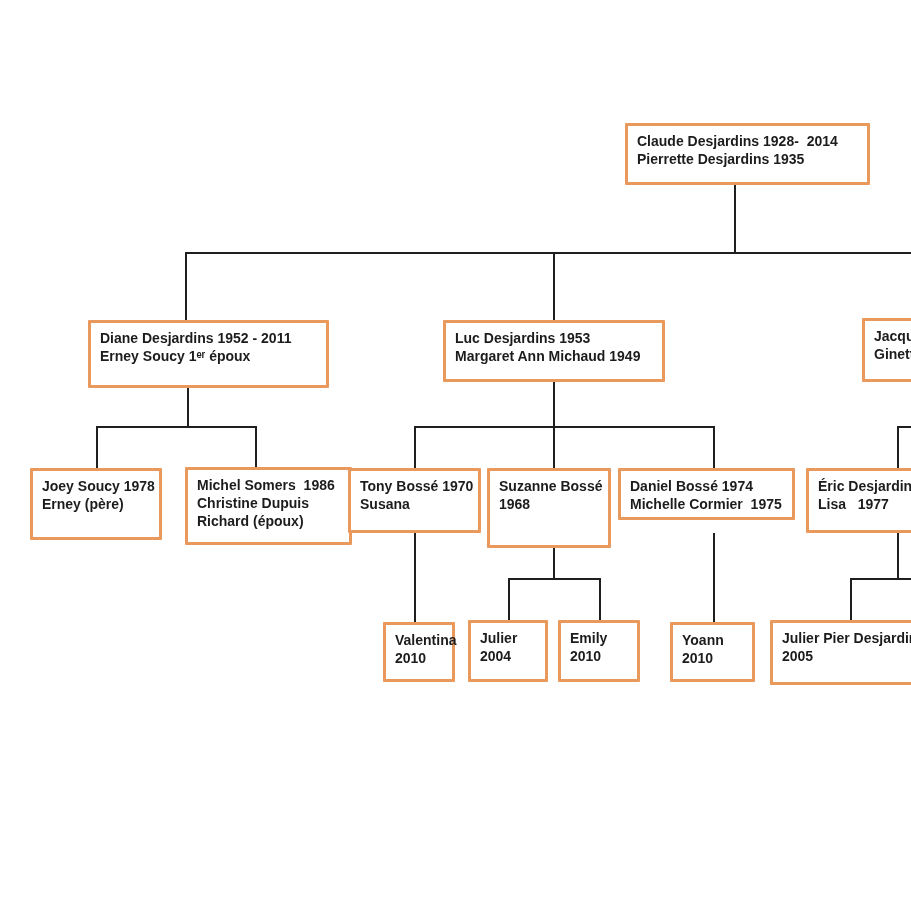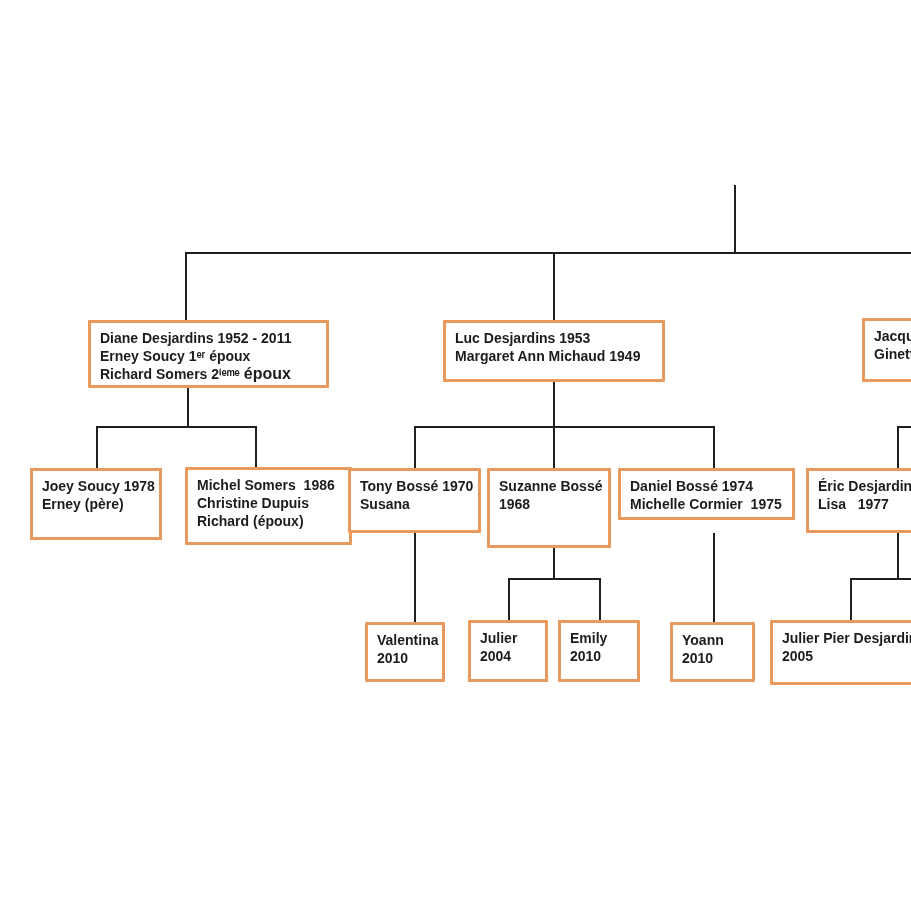--- a/index.html
+++ b/index.html
@@ -53,25 +53,28 @@
   <div class="line v" style="left:414px;top:533px;height:89px"></div>
   <div class="line v" style="left:553px;top:533px;height:47px"></div>
   <div class="line h" style="left:508px;top:578px;width:93px"></div>
   <div class="line v" style="left:508px;top:578px;height:42px"></div>
   <div class="line v" style="left:599px;top:578px;height:42px"></div>
   <div class="line v" style="left:713px;top:533px;height:89px"></div>
   <div class="line v" style="left:897px;top:533px;height:47px"></div>
   <div class="line h" style="left:850px;top:578px;width:61px"></div>
   <div class="line v" style="left:850px;top:578px;height:42px"></div>
 
+  <div class="node" style="left:625px;top:123px;width:245px;height:62px">
+    <div class="nl">Claude Desjardins 1928-  2014</div>
+    <div class="nl">Pierrette Desjardins 1935</div>
+  </div>
 
   <div class="node" style="left:88px;top:320px;width:241px;height:68px">
     <div class="nl">Diane Desjardins 1952 - 2011</div>
     <div class="nl">Erney Soucy 1ᵉʳ époux</div>
-    <div class="nl"><span>Richard Somers 2ⁱᵉᵐᵉ </span><span class="big">époux</span></div>
   </div>
 
   <div class="node" style="left:443px;top:320px;width:222px;height:62px">
     <div class="nl">Luc Desjardins 1953</div>
     <div class="nl">Margaret Ann Michaud 1949</div>
   </div>
 
   <div class="node" style="left:862px;top:318px;width:120px;height:64px">
     <div class="nl">Jacque</div>
     <div class="nl">Ginett</div>
@@ -101,21 +104,21 @@
   <div class="node" style="left:618px;top:468px;width:177px;height:52px">
     <div class="nl">Daniel Bossé 1974</div>
     <div class="nl">Michelle Cormier  1975</div>
   </div>
 
   <div class="node" style="left:806px;top:468px;width:140px;height:65px">
     <div class="nl">Éric Desjardins</div>
     <div class="nl">Lisa   1977</div>
   </div>
 
-  <div class="node" style="left:365px;top:622px;width:80px;height:60px">
+  <div class="node" style="left:383px;top:622px;width:72px;height:60px">
     <div class="nl">Valentina</div>
     <div class="nl">2010</div>
   </div>
 
   <div class="node" style="left:468px;top:620px;width:80px;height:62px">
     <div class="nl">Julier</div>
     <div class="nl">2004</div>
   </div>
 
   <div class="node" style="left:558px;top:620px;width:82px;height:62px">

